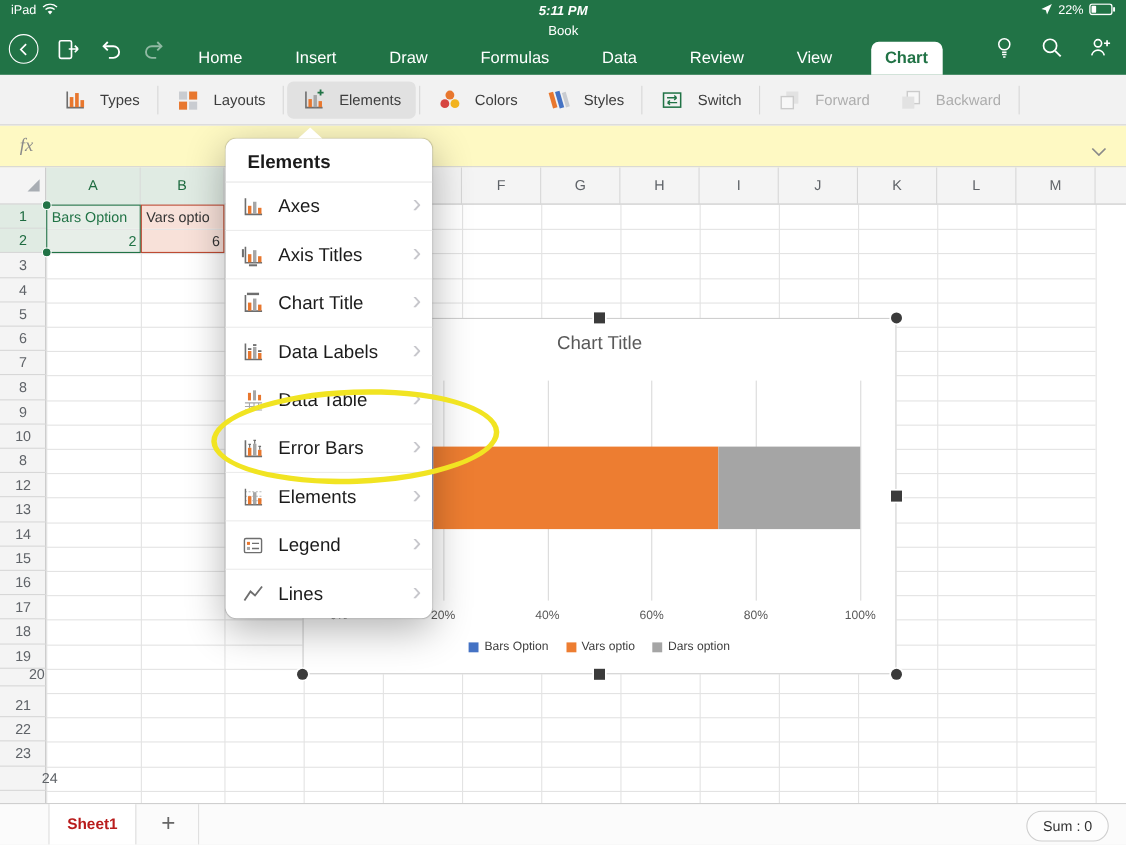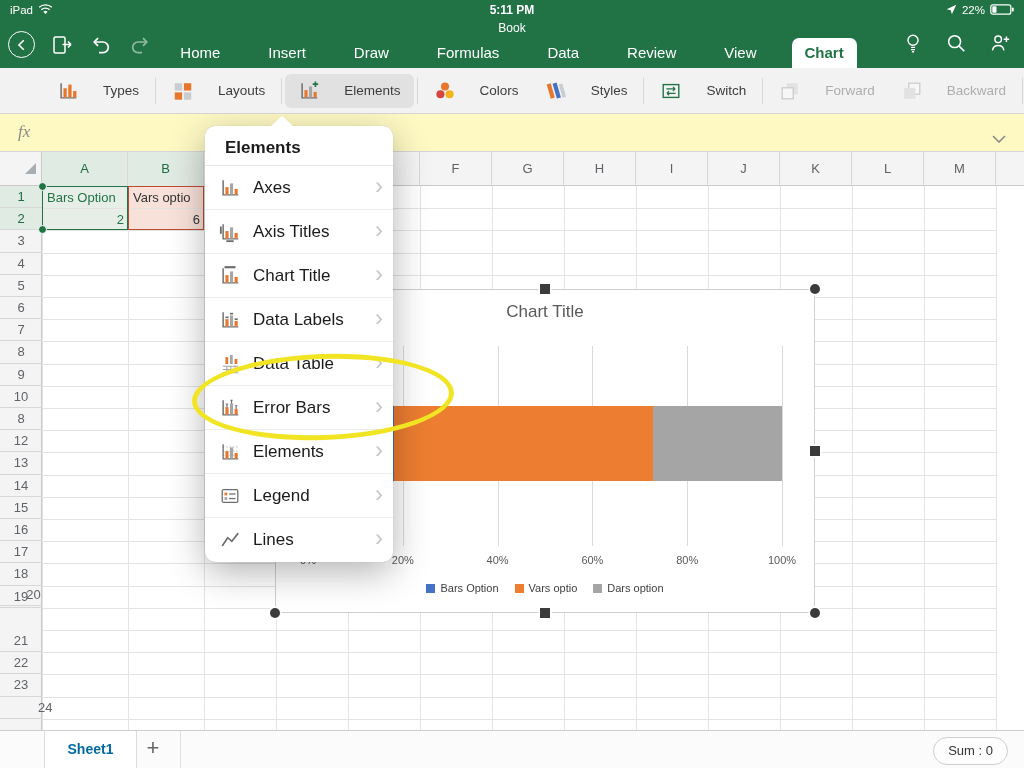--- a/index.html
+++ b/index.html
@@ -4,41 +4,41 @@
 <style>
   html,body{margin:0;padding:0;background:#e8e8e8;}
   #app{position:relative;width:1024px;height:768px;overflow:hidden;background:#fff;
        font-family:"Liberation Sans",sans-serif;-webkit-font-smoothing:antialiased;}
 
   
   .status-bar{position:absolute;left:0;top:0;width:1024px;height:20px;background:#217346;
               color:#fff;font-size:11.5px;display:flex;align-items:center;justify-content:space-between;
               padding:0 10px;box-sizing:border-box;z-index:50;}
   .sb-left,.sb-right{display:flex;align-items:center;gap:5px;}
-  .sb-center{position:absolute;left:0;right:0;text-align:center;font-weight:bold;font-size:12px;}
+  .sb-center{position:absolute;left:0;right:0;text-align:center;font-weight:bold;font-size:12px;font-style:italic;}
 
   
   .ribbon{position:absolute;left:0;top:20px;width:1024px;height:48px;background:#217346;z-index:45;}
   .doc-title{position:absolute;left:0;right:0;top:1px;text-align:center;color:#fff;font-size:12px;}
   .ribbon-left{position:absolute;left:8px;top:11px;display:flex;align-items:center;gap:15px;}
   .circ-btn{width:27px;height:27px;border:1.5px solid #fff;border-radius:50%;display:flex;
             align-items:center;justify-content:center;box-sizing:border-box;}
   .icon-btn{display:flex;align-items:center;justify-content:center;}
   .dim{opacity:.5;}
   .ribbon-tabs{position:absolute;left:0;right:0;bottom:0;display:flex;justify-content:center;
                align-items:flex-end;gap:22px;}
   .tab{height:30px;line-height:30px;padding:0 13px;color:#fff;font-size:15px;border-radius:7px 7px 0 0;}
   .tab.active{background:#fff;color:#217346;font-weight:bold;}
   .ribbon-right{position:absolute;right:12px;top:11px;display:flex;align-items:center;gap:21px;}
 
   
   .toolbar{position:absolute;left:0;top:68px;width:1024px;height:46px;background:#F2F2F2;
            border-bottom:1px solid #D4D4D4;display:flex;align-items:center;padding-left:44px;
            box-sizing:border-box;font-size:13.5px;color:#3d3d3d;z-index:44;}
-  .tb-item{display:flex;align-items:center;gap:24px;padding:6px 13px;border-radius:6px;white-space:nowrap;justify-content:center;}
+  .tb-item{display:flex;align-items:center;gap:12px;padding:6px 13px;border-radius:6px;white-space:nowrap;justify-content:center;}
   .tb-active{background:#E1E1E1;}
   .tb-disabled{color:#ADADAD;}
   .tb-disabled svg{opacity:.45;}
   .tb-icon{width:22px;height:22px;display:flex;}
   .tb-divider{width:1px;height:26px;background:#D8D8D8;margin:0 3px;flex:none;}
 
   
   .formula-bar{position:absolute;left:0;top:114px;width:1024px;height:38px;background:#fef9c3;
                border-bottom:1px solid #D6D6D6;box-sizing:border-box;z-index:10;}
   .fx{position:absolute;left:18px;top:8px;font-family:"Liberation Serif",serif;font-style:italic;
@@ -104,23 +104,23 @@
   .menu-chevron{font-size:24px;color:#C7C7CC;line-height:1;margin-top:-4px;}
 
   
   .annotation-ellipse{position:absolute;left:192px;top:354px;width:252px;height:76px;
                       border:5px solid #F1E422;border-radius:50%;transform:rotate(-2deg);
                       z-index:40;pointer-events:none;}
 
   
   .sheet-bar{position:absolute;left:0;top:730px;width:1024px;height:38px;background:#FBFBFB;
              border-top:1px solid #CFCFCF;box-sizing:border-box;z-index:20;}
-  .sheet-tab{position:absolute;left:44px;top:0;width:93px;height:37px;background:#fff;
+  .sheet-tab{position:absolute;left:44px;top:0;width:80px;height:37px;background:#fff;
              border-left:1px solid #DCDCDC;border-right:1px solid #DCDCDC;box-sizing:border-box;
-             color:#0369a1;font-weight:bold;font-size:14px;text-align:center;line-height:37px;}
+             color:#b91c1c;font-weight:bold;font-size:14px;text-align:center;line-height:37px;}
   .add-sheet{position:absolute;left:138px;top:0;width:30px;height:37px;font-size:22px;color:#666;
              text-align:center;line-height:34px;}
   .sheet-divider{position:absolute;left:180px;top:0;width:1px;height:37px;background:#E0E0E0;}
   .sum-pill{position:absolute;right:16px;top:6px;height:26px;padding:0 14px;border:1px solid #CFCFCF;
             border-radius:14px;font-size:13px;color:#333;line-height:26px;background:#FDFDFD;}
 </style>
 </head>
 <body>
 
 <div id="app">
@@ -374,21 +374,21 @@
       <div class="row-header" style="top: 233.8px; height: 22.2px; line-height: 22.2px;">10</div>
       <div class="row-header" style="top: 256px; height: 22.2px; line-height: 22.2px;">8</div>
       <div class="row-header" style="top: 278.2px; height: 22.2px; line-height: 22.2px;">12</div>
       <div class="row-header" style="top: 300.4px; height: 22.2px; line-height: 22.2px;">13</div>
       <div class="row-header" style="top: 322.6px; height: 22.2px; line-height: 22.2px;">14</div>
       <div class="row-header" style="top: 344.8px; height: 22.2px; line-height: 22.2px;">15</div>
       <div class="row-header" style="top: 367px; height: 22.2px; line-height: 22.2px;">16</div>
       <div class="row-header" style="top: 389.2px; height: 22.2px; line-height: 22.2px;">17</div>
       <div class="row-header" style="top: 411.4px; height: 22.2px; line-height: 22.2px;">18</div>
       <div class="row-header" style="top: 433.6px; height: 22.2px; line-height: 22.2px;">19</div>
-      <div class="row-header" style="top: 432px; height: 22.2px; line-height: 22.2px; padding-left: 25px;">20</div>
+      <div class="row-header" style="top: 450px; height: 22.2px; line-height: 22.2px; padding-left: 25px;">20</div>
       <div class="row-header" style="top: 478px; height: 22.2px; line-height: 22.2px;">21</div>
       <div class="row-header" style="top: 500.2px; height: 22.2px; line-height: 22.2px;">22</div>
       <div class="row-header" style="top: 522.4px; height: 22.2px; line-height: 22.2px;">23</div>
       <div class="row-header" style="top: 544.6px; height: 22.2px; line-height: 22.2px; padding-left: 38px;">24</div>
       <div class="gl-v" style="left: 42px;"></div>
       <div class="gl-v" style="left: 128px;"></div>
       <div class="gl-v" style="left: 204px;"></div>
       <div class="gl-v" style="left: 276px;"></div>
       <div class="gl-v" style="left: 348px;"></div>
       <div class="gl-v" style="left: 420px;"></div>

